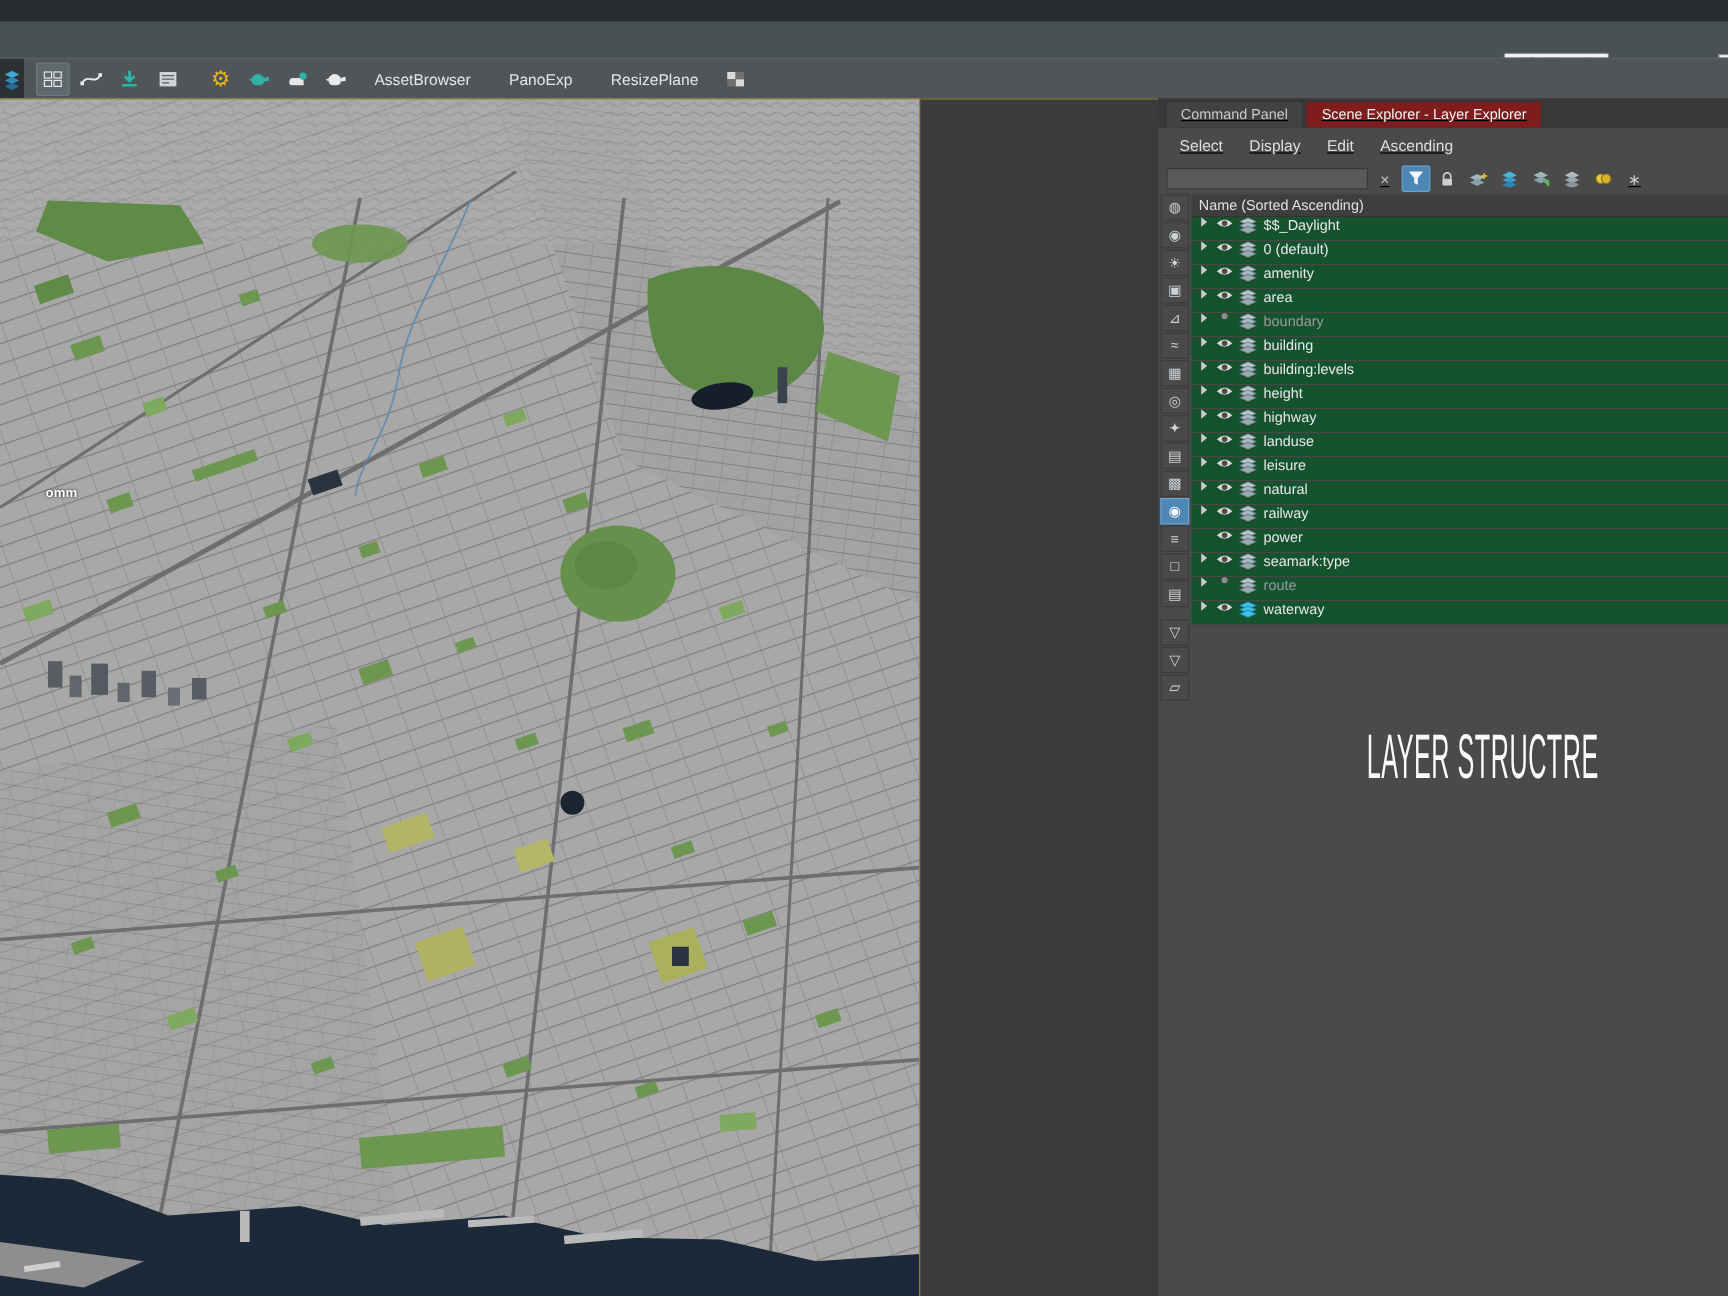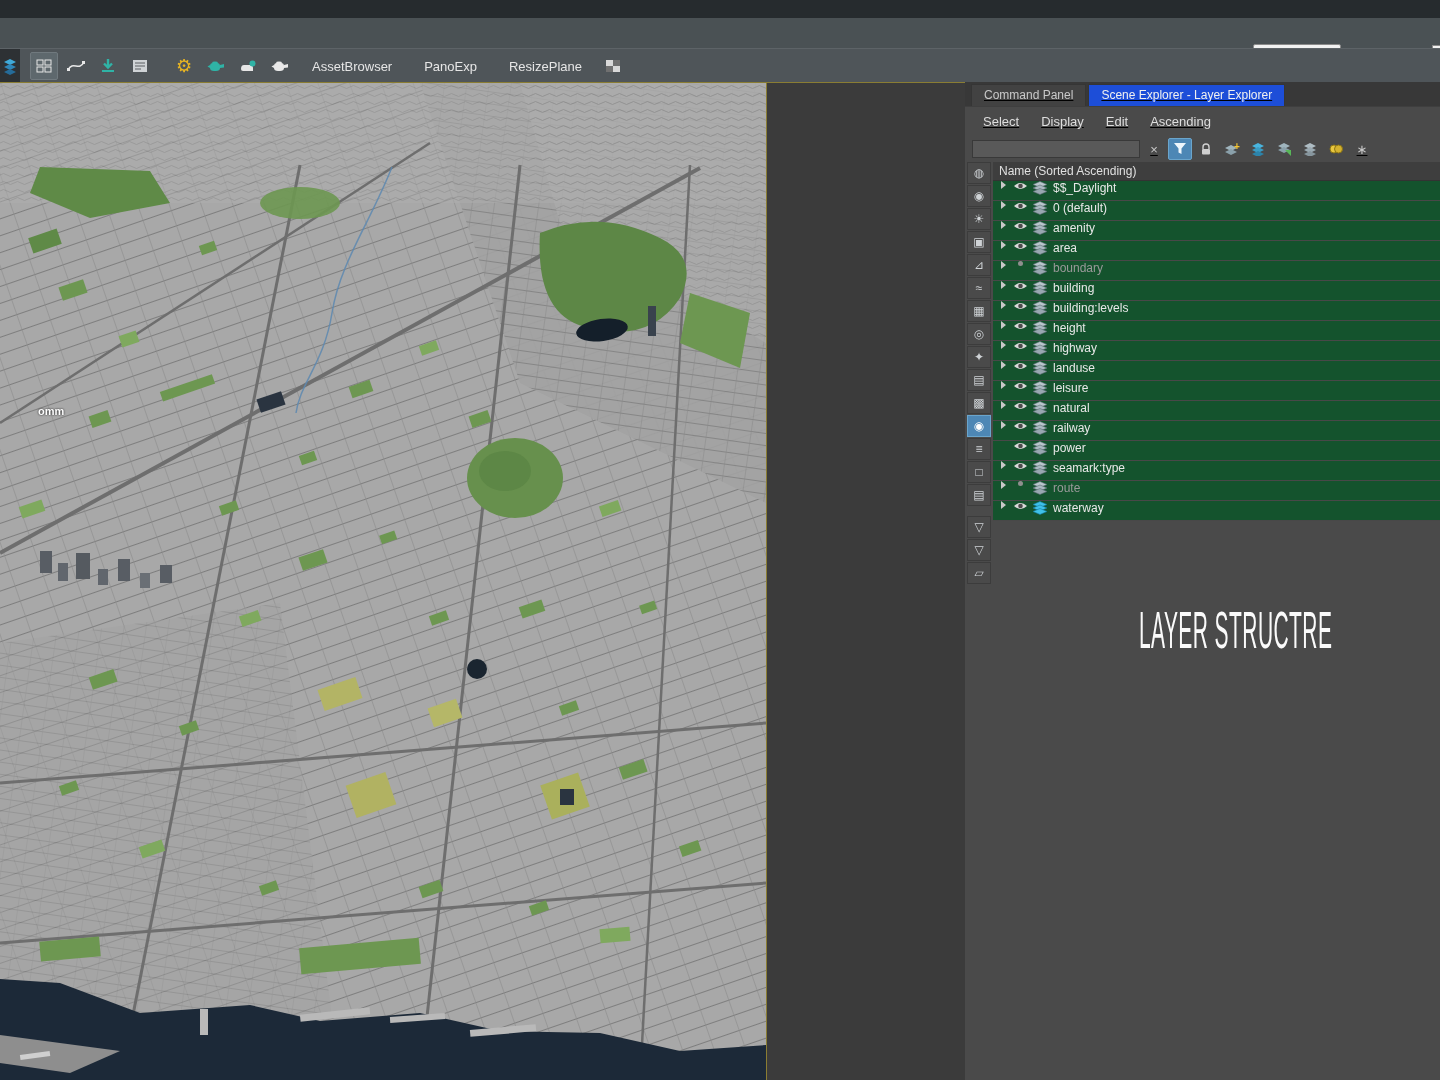--- a/index.html
+++ b/index.html
@@ -46,21 +46,21 @@
   }
   .vplabel{position:absolute;left:38px;top:322px;color:#ffffff;font-size:11px;font-weight:bold;text-shadow:0 0 2px #000;}
   .gap-area{position:absolute;left:767px;top:82px;width:198px;height:998px;background:#3b3b3b;border-top:1px solid #8a7d33;}
   
   .panel{position:absolute;left:965px;top:82px;width:529px;height:998px;background:#4a4a4a;text-decoration:underline;}
   .tabbar{height:24px;background:#383838;display:flex;align-items:flex-end;padding-left:6px;border-bottom:1px solid #3f3f3f;}
   .tab{
     height:21px;line-height:21px;padding:0 12px;background:#424242;color:#c9c9c9;font-size:12px;
     border:1px solid #353535;border-bottom:none;margin-right:2px;cursor:pointer;
   }
-  .tab.active{background:#1d4ed8;color:#f0f0f0;text-align:center;}
+  .tab.active{background:#7f1d1d;color:#f0f0f0;text-align:center;}
   .pmenu{height:28px;display:flex;align-items:center;gap:22px;padding-left:18px;background:#4a4a4a;}
   .pmenu span{color:#dedede;font-size:13px;cursor:pointer;}
   .searchrow{height:28px;display:flex;align-items:center;padding-left:7px;background:#4a4a4a;}
   .searchinput{
     width:168px;height:18px;background:#595959;border:1px solid #393939;color:#e8e8e8;
     font-size:12px;padding:0 4px;outline:none;box-sizing:border-box;
   }
   .mini{
     width:24px;height:22px;background:transparent;border:1px solid transparent;border-radius:2px;
     display:flex;align-items:center;justify-content:center;margin-left:2px;padding:0;cursor:pointer;

